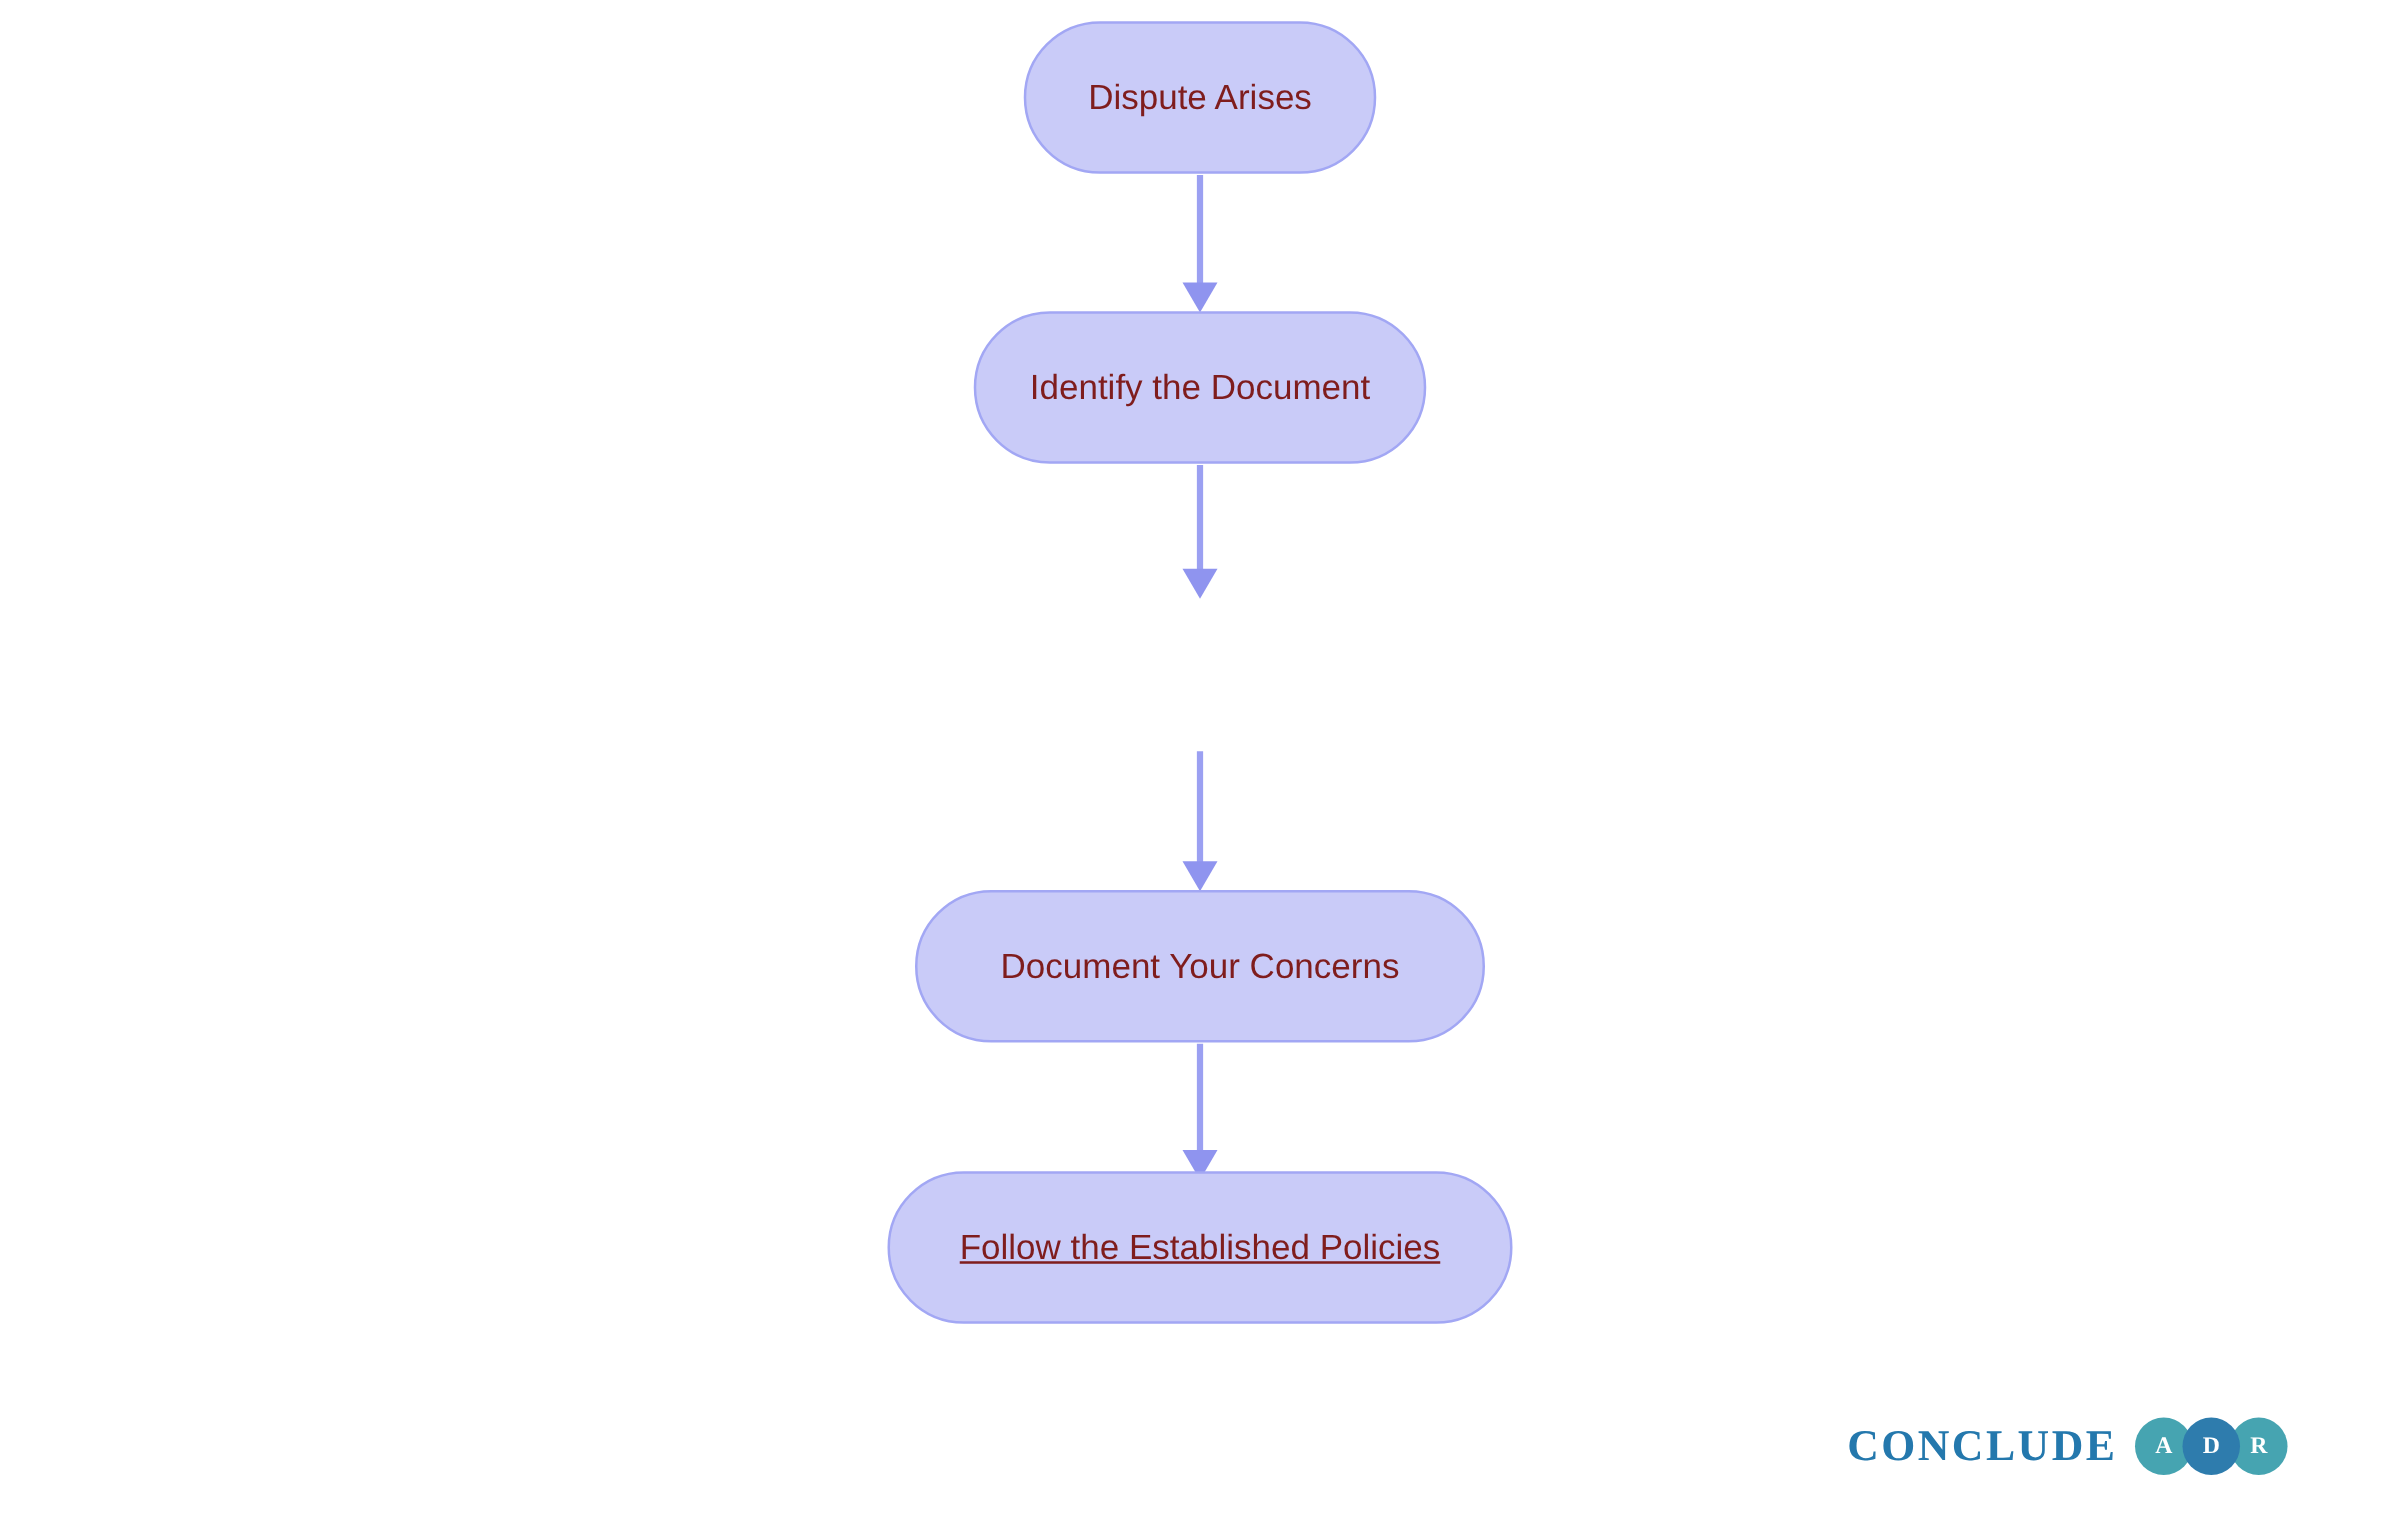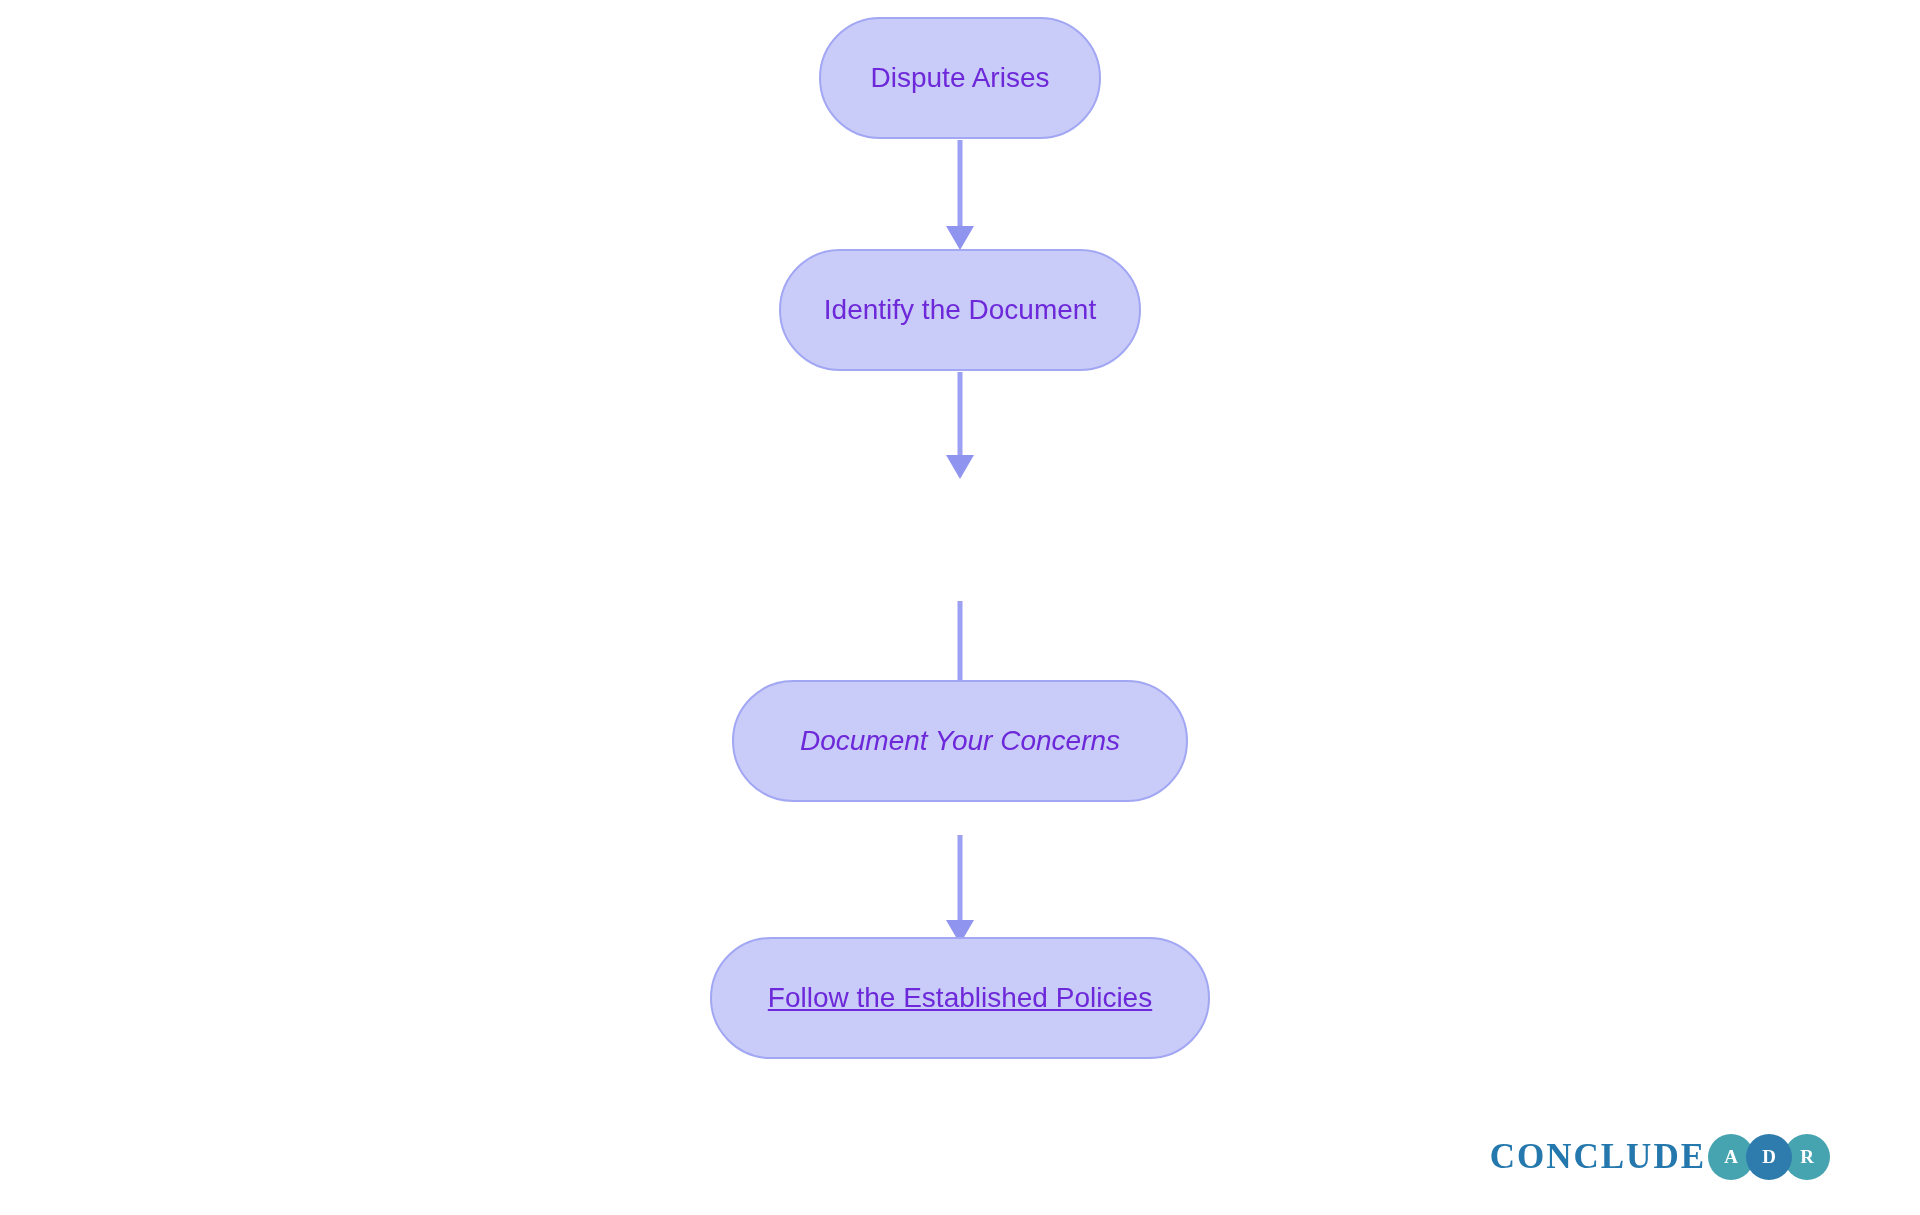--- a/index.html
+++ b/index.html
@@ -18,28 +18,28 @@
     left: 50%;
     transform: translateX(-50%);
     height: 122px;
     box-sizing: border-box;
     background: #c9cbf8;
     border: 2px solid #a2a7f4;
     border-radius: 62px;
     display: flex;
     align-items: center;
     justify-content: center;
-    color: #6d28d9;
+    color: #7f1d1d;
     font-size: 28px;
     white-space: nowrap;
   }
   #node-1 { top: 17px;  width: 282px; }
   #node-2 { top: 249px; width: 362px; }
   #node-3 { top: 478px; width: 508px; }
-  #node-4 { top: 680px; width: 456px; font-style: italic; }
+  #node-4 { top: 712px; width: 456px; }
   #node-5 { top: 937px; width: 500px; text-decoration: underline; }
 
   
   .arrow {
     position: absolute;
     left: 50%;
     transform: translateX(-50%);
     width: 30px;
   }
   #arrow-1 { top: 140px; height: 110px; }
@@ -67,21 +67,21 @@
     border-top: 24px solid #8f94ef;
   }
 
   
   .logo {
     position: absolute;
     top: 1134px;
     right: 90px;
     display: flex;
     align-items: center;
-    gap: 2px;
+    gap: 14px;
   }
   .wordmark {
     font-family: "Liberation Serif", "DejaVu Serif", serif;
     font-weight: bold;
     font-size: 35px;
     letter-spacing: 2px;
     color: #2478ad;
     line-height: 46px;
   }
   .badges { display: flex; align-items: center; }

